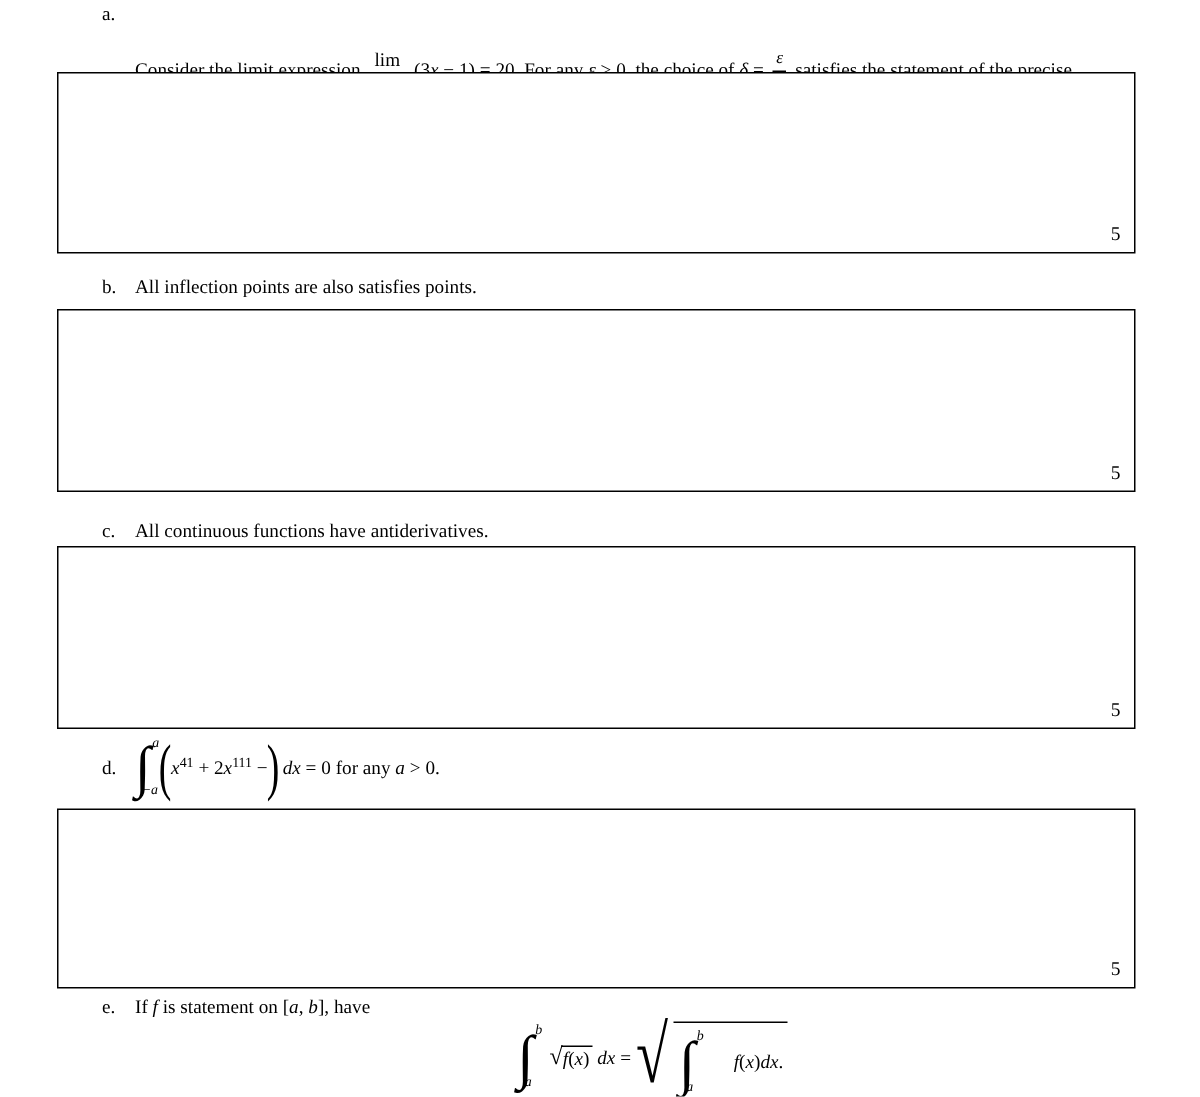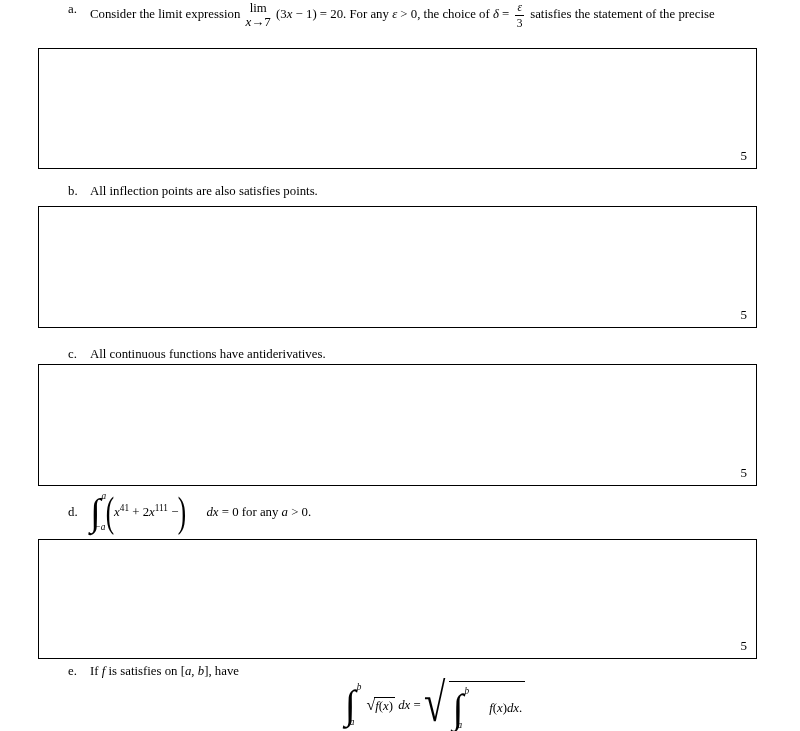--- a/index.html
+++ b/index.html
@@ -4,21 +4,21 @@
 <style>
   * { margin:0; padding:0; box-sizing:content-box; }
   html, body { width:800px; height:731px; background:#ffffff; }
   body {
     font-family:"Liberation Serif","DejaVu Serif",serif;
     font-size:12.8px; color:#000; position:relative; overflow:hidden;
   }
   .qrow { position:absolute; display:flex; align-items:flex-start; line-height:1.25; }
   .qlabel { width:22px; flex:none; }
   .qtext { flex:1; }
-  .mline1 { white-space:pre; line-height:24px; height:26px; }
+  .mline1 { white-space:pre; line-height:24px; height:26px;margin-top:32px; }
   .mline2 { margin-top:3px; }
   .box {
     position:absolute; left:38px; width:717px;
     border:1.6px solid #000; background:#fff;
   }
   .pts { position:absolute; right:9px; bottom:4px; font-size:13px; }
   .it { font-style:italic; }
   .nw { white-space:pre; }
   .sup { font-size:9.3px; position:relative; top:-5px; }
   
@@ -86,29 +86,29 @@
   <span class="intwrap">
       <span class="intsign">∫</span>
       <span class="intlims">
         <span class="ul it">a</span>
         <span class="ll it">−a</span>
       </span>
     </span>
   <span class="bigparen">(</span>
   <span class="nw"><span class="it">x</span><span class="sup">41</span><span> + 2</span><span class="it">x</span><span class="sup">111</span><span> −</span></span>
   <span class="bigparen">)</span>
-  <span class="nw" style="margin-left:20px;text-align:right;"><span class="it">dx</span><span> = 0 for any </span><span class="it">a</span><span> &gt; 0.</span></span>
+  <span class="nw" style="margin-left:2px;text-align:right;"><span class="it">dx</span><span> = 0 for any </span><span class="it">a</span><span> &gt; 0.</span></span>
 </div>
 <div class="box" style="top:539px; height:118px;">
   <span class="pts">5</span>
 </div>
 
 <div class="qrow" style="top:664px; left:68px; width:730px;">
   <span class="qlabel">e.</span>
-  <div class="qtext nw"><span>If </span><span class="it">f</span><span> is satisfies on [</span><span class="it">a</span><span>, </span><span class="it">b</span><span>], have</span></div>
+  <div class="qtext nw"><span>If </span><span class="it">f</span><span> is statement on [</span><span class="it">a</span><span>, </span><span class="it">b</span><span>], have</span></div>
 </div>
 
 <div id="eq-e">
   <div class="shift">
     <span class="intwrap">
         <span class="intsign lg">∫</span>
         <span class="intlims lg">
           <span class="ul it">b</span>
           <span class="ll it">a</span>
         </span>

